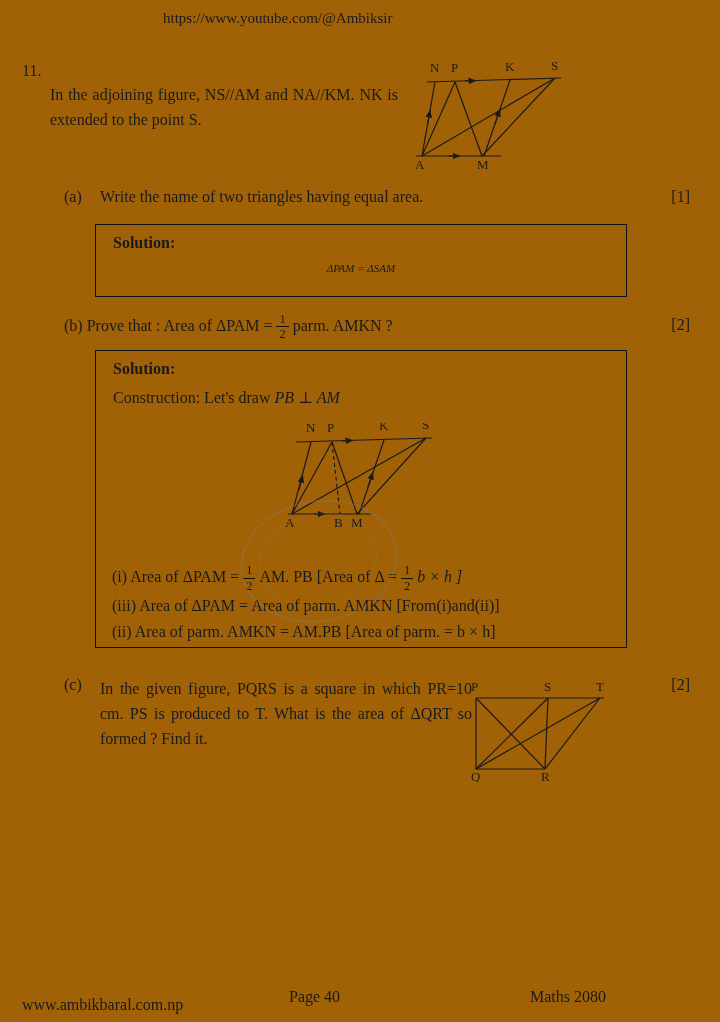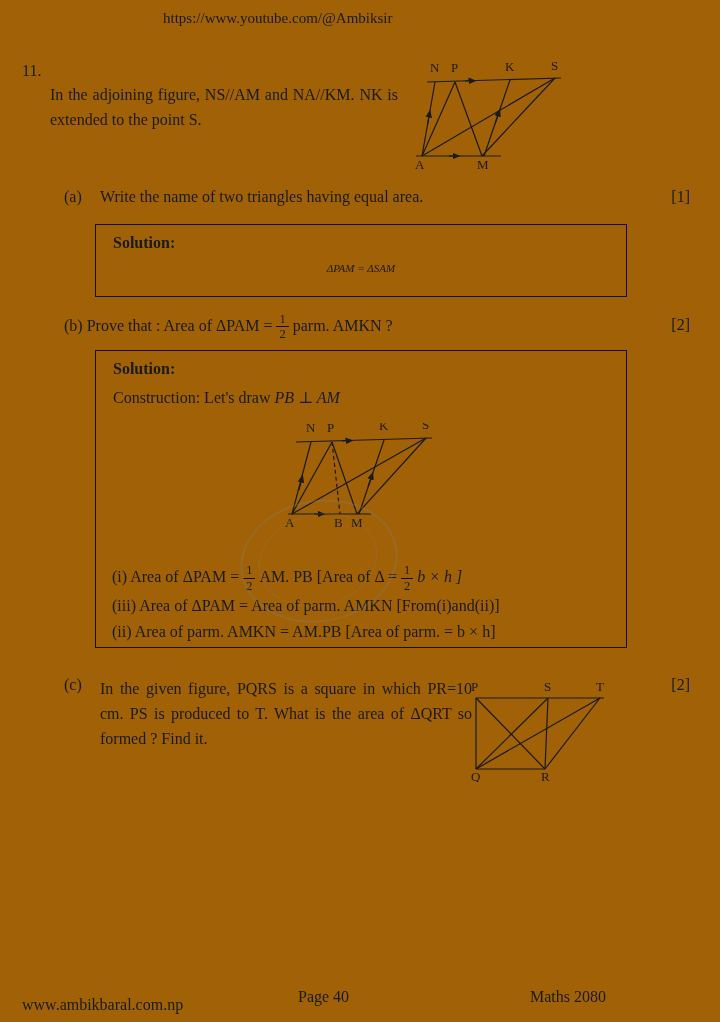--- a/index.html
+++ b/index.html
@@ -151,16 +151,16 @@
       <line x1="130" y1="16" x2="6" y2="87"></line>
     </g>
     <text x="1" y="9">P</text>
     <text x="74" y="9">S</text>
     <text x="126" y="9">T</text>
     <text x="1" y="99">Q</text>
     <text x="71" y="99">R</text>
   </svg>
 
   <div class="abs" style="left:22px; top:988px;margin-top:8px;">www.ambikbaral.com.np</div>
-  <div class="abs" style="left:298px; top:988px;">Page 40</div>
+  <div class="abs" style="left:289px; top:988px;">Page 40</div>
   <div class="abs" style="left:530px; top:988px;">Maths 2080</div>
 
 </div>
 
 </body></html>

